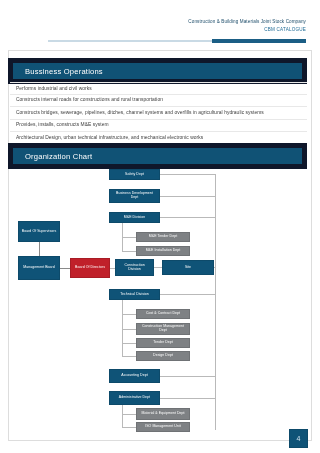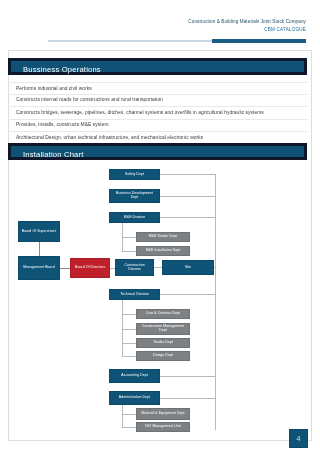--- a/index.html
+++ b/index.html
@@ -32,23 +32,23 @@
     position:absolute;left:212px;top:39px;width:94px;height:4px;
     background:#1b5e85;
   }
   
   .page-frame{
     position:absolute;left:8px;top:50px;width:304px;height:391px;
     border:1px solid #dddddd;background:#fff;box-sizing:border-box;
   }
   
   .section-bar{
-    position:absolute;height:17px;left:8px;width:299px;
+    position:absolute;height:26px;left:8px;width:299px;
     background:#105275;box-sizing:border-box;
-    border:3px solid #0f172a;
+    border:5px solid #0f172a;
   }
   .section-bar .label{
     position:absolute;left:12px;top:3.5px;
     color:#ffffff;font-size:7.6px;letter-spacing:.2px;white-space:nowrap;
   }
   #bar-business{top:58px;}
   #bar-org{top:143px;}
   
   .biz-list{position:absolute;left:10px;top:82px;width:297px;}
   .biz-row{
@@ -116,21 +116,21 @@
   </div>
   <div class="biz-row">
     <span>Provides, installs, constructs M&amp;E system</span>
   </div>
   <div class="biz-row">
     <span>Architectural Design, urban technical infrastructure, and mechanical electronic works</span>
   </div>
 </div>
 
 <div class="section-bar" id="bar-org">
-  <span class="label">Installation Chart</span>
+  <span class="label">Organization Chart</span>
 </div>
 
 <div class="org">
 
   <div class="conn v" style="left:215px;top:175px;height:255px;"></div>
 
   <div class="node blue" style="left:109px;top:169px;width:51px;height:11px;">
     <span>Safety Dept</span>
   </div>
   <div class="conn h" style="left:160px;top:174px;width:56px;"></div>

